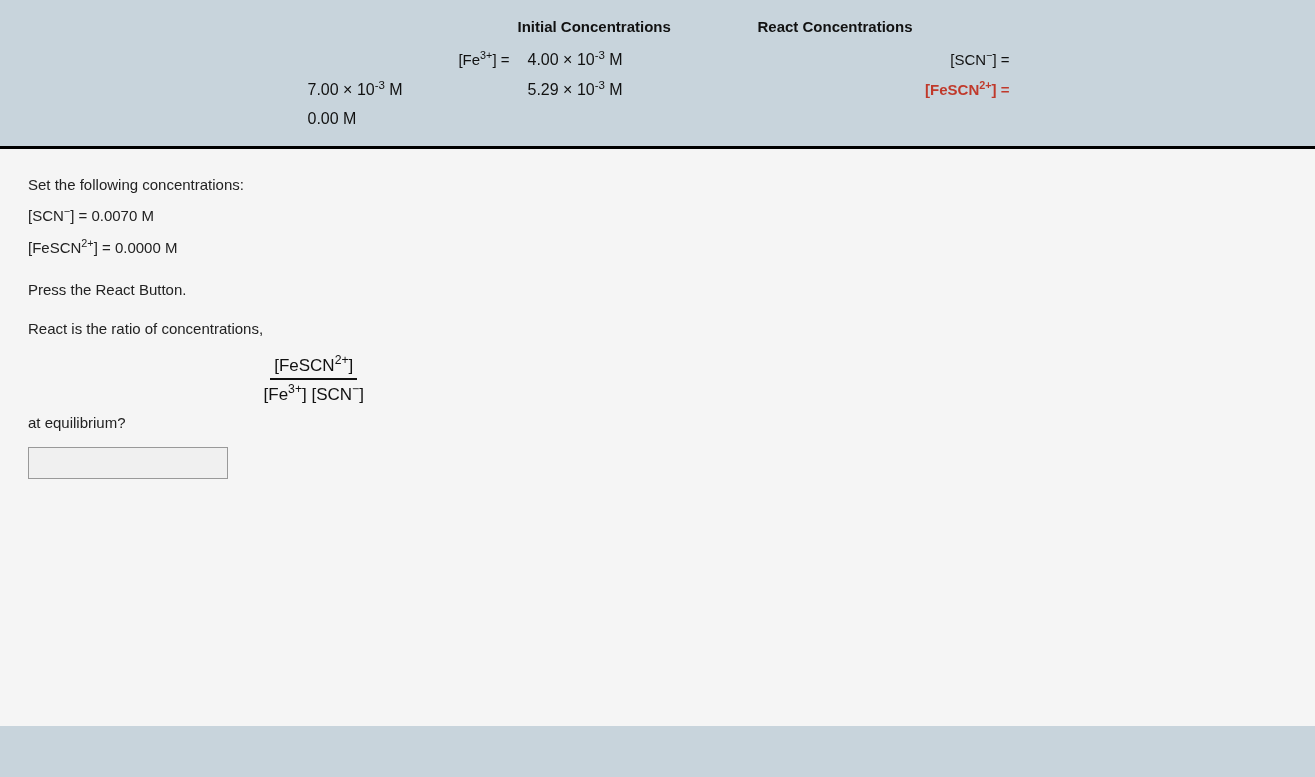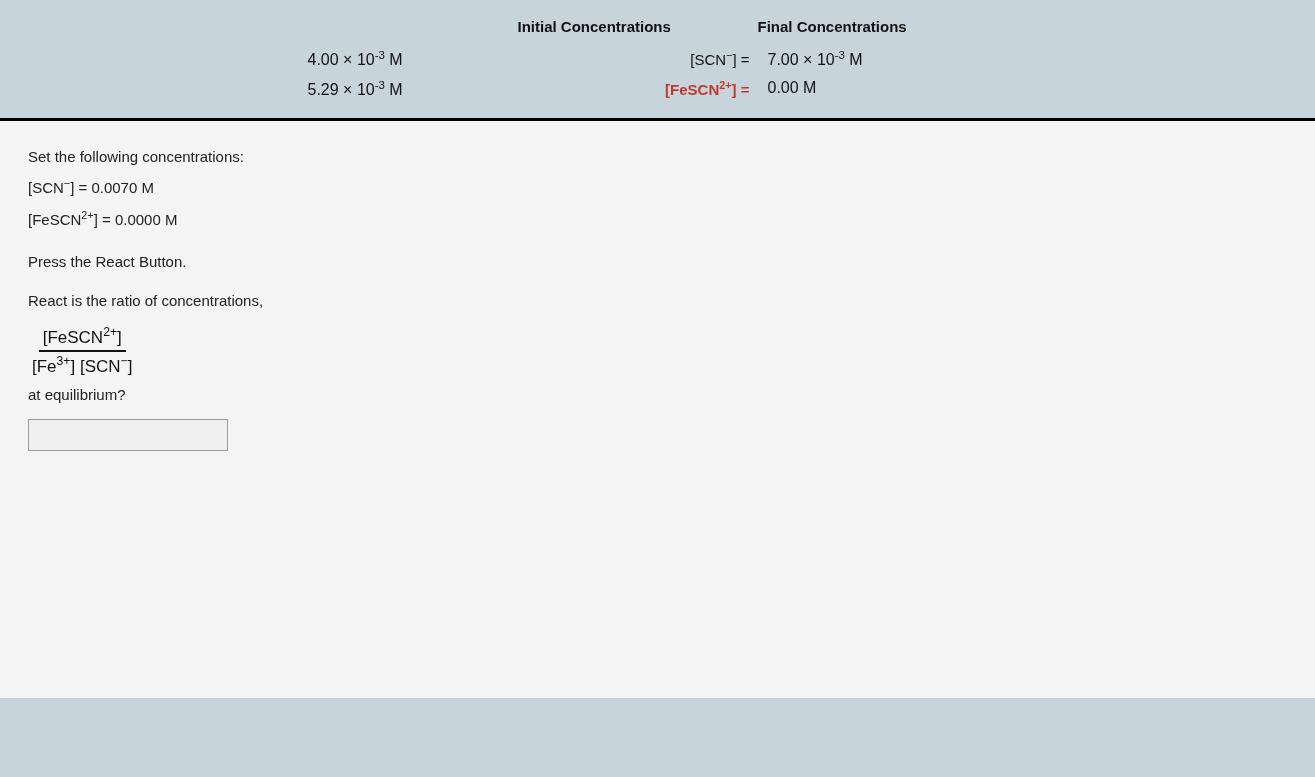--- a/index.html
+++ b/index.html
@@ -95,21 +95,21 @@
       margin-bottom: 10px;
     }
 
     .ratio-question {
       margin-top: 10px;
       margin-bottom: 6px;
     }
 
     .ratio-container {
       display: flex;
-      justify-content: flex-start;
+      justify-content: flex-end;
       margin: 10px 0 10px 0;
       width: 340px;
     }
 
     .fraction {
       display: inline-flex;
       flex-direction: column;
       align-items: center;
       font-size: 17px;
       color: #111;
@@ -144,22 +144,25 @@
     }
   </style>
 </head>
 <body>
 
 <div class="top-section">
   <div class="concentration-table">
 
     <div class="col-header empty"></div>
     <div class="col-header">Initial Concentrations</div>
-    <div class="col-header">Final Concentrations</div>
-
+    <div class="col-header">React Concentrations</div>
+
+    <div class="row-label">
+      [Fe<sup>3+</sup>] =
+    </div>
     <div class="cell-value">
       4.00 × 10<sup>-3</sup> M
     </div>
 
     <div class="row-label">
       [SCN<sup>−</sup>] =
     </div>
     <div class="cell-value">
       7.00 × 10<sup>-3</sup> M
     </div>

